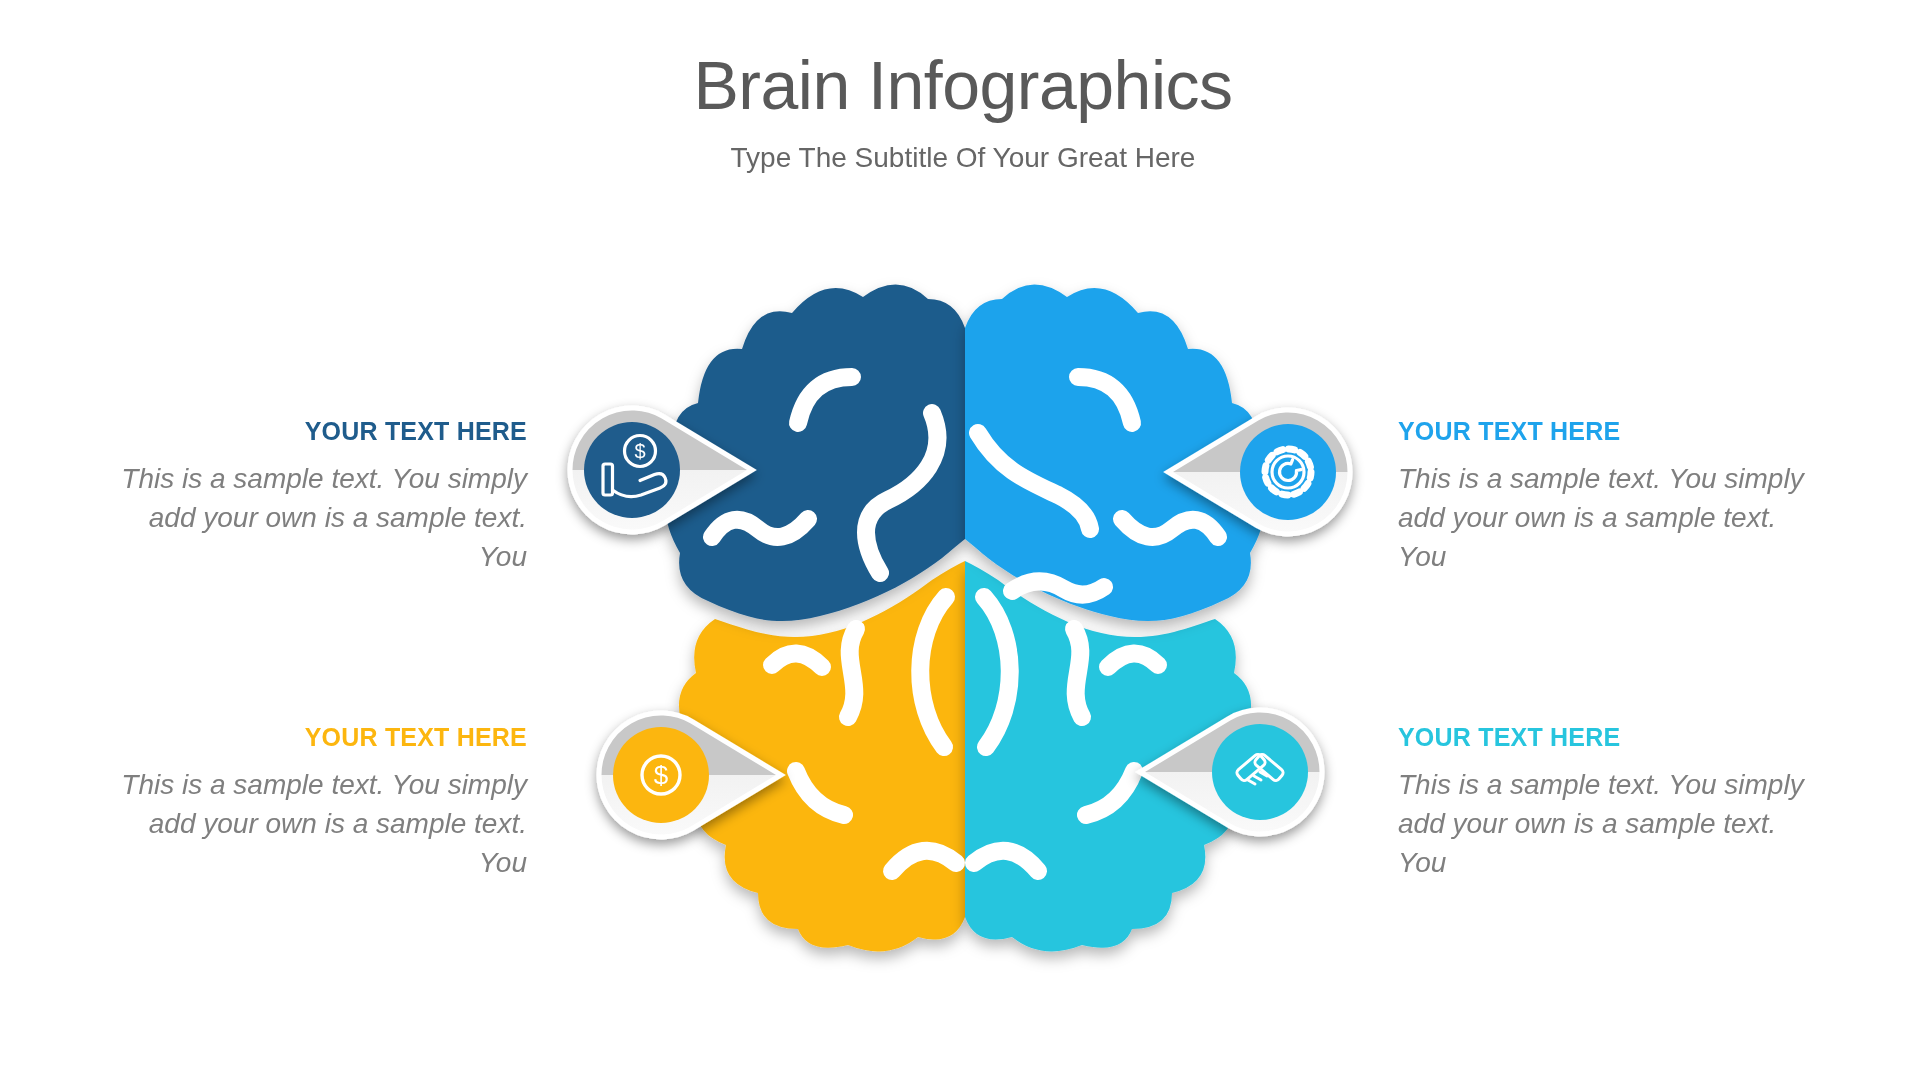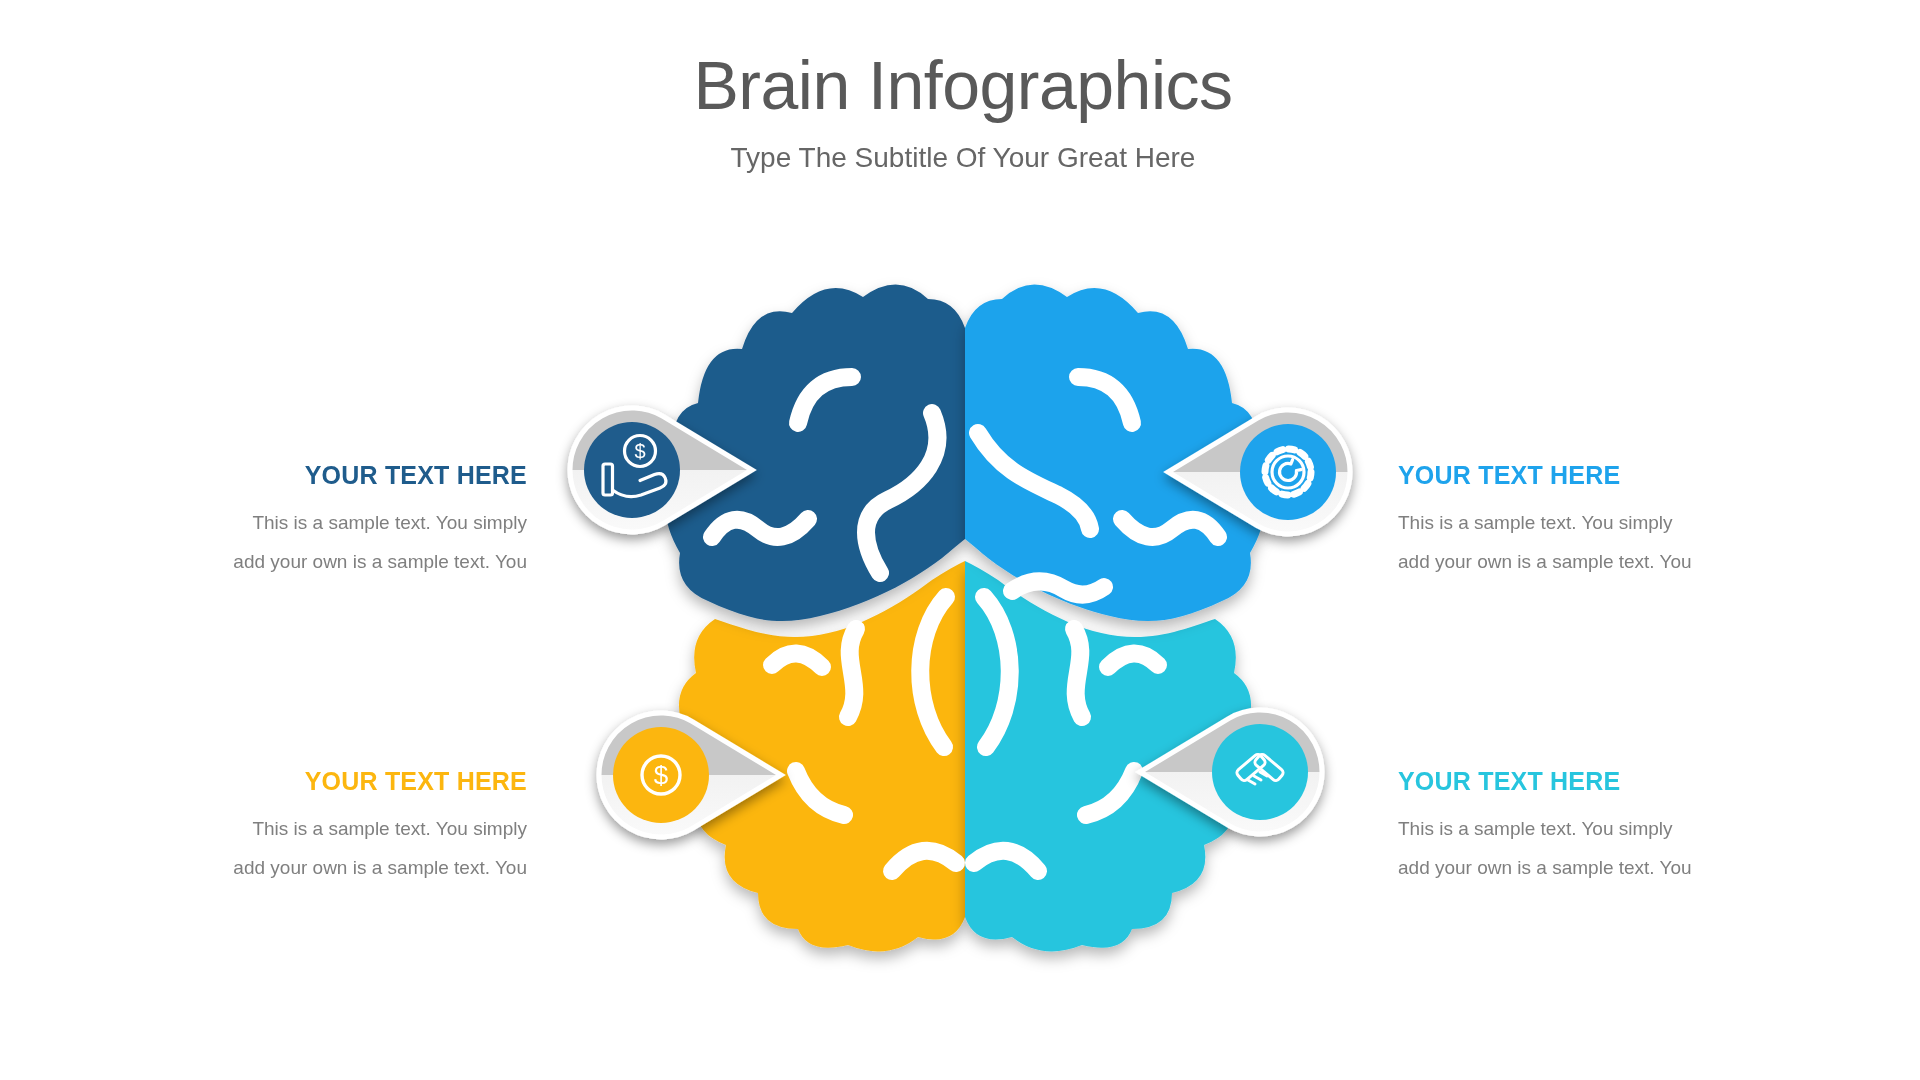--- a/index.html
+++ b/index.html
@@ -8,23 +8,23 @@
     background:#ffffff;font-family:"Liberation Sans",sans-serif;
   }
   .title{
     position:absolute;left:0;top:48px;width:1926px;text-align:center;
     font-size:68px;line-height:74px;letter-spacing:-0.5px;font-weight:400;
   }
   .subtitle{
     position:absolute;left:0;top:140px;width:1926px;text-align:center;
     font-size:28px;line-height:36px;font-weight:400;
   }
-  .tb{position:absolute;width:420px;margin-top:44px;}
+  .tb{position:absolute;width:420px;}
   .tb h2{margin:0;font-size:25px;line-height:30px;font-weight:bold;letter-spacing:0.2px;}
-  .tb p{margin:13px 0 0 0;font-size:19px;line-height:39px;white-space:pre-line;}
+  .tb p{margin:13px 0 0 0;font-size:28px;line-height:39px;white-space:pre-line;font-style:italic;}
   .tb.tl{top:416px;right:1393px;text-align:right;}
   .tb.tr{top:416px;left:1398px;text-align:left;}
   .tb.bl{top:722px;right:1393px;text-align:right;}
   .tb.br{top:722px;left:1398px;text-align:left;}
   .brain-svg{position:absolute;left:550px;top:260px;width:830px;height:760px;}
 </style>
 </head>
 <body>
 
 <div class="title" style="color: rgb(89, 89, 89);">Brain Infographics</div>

